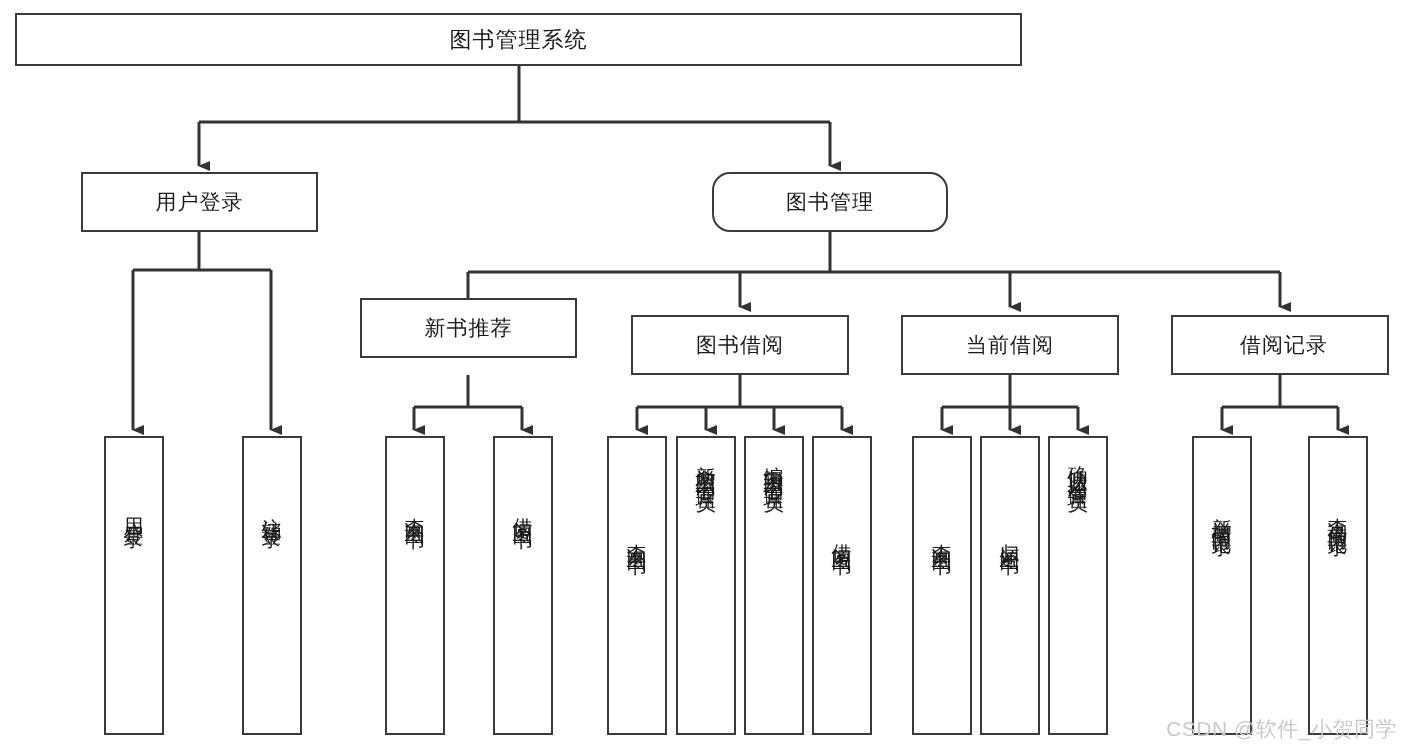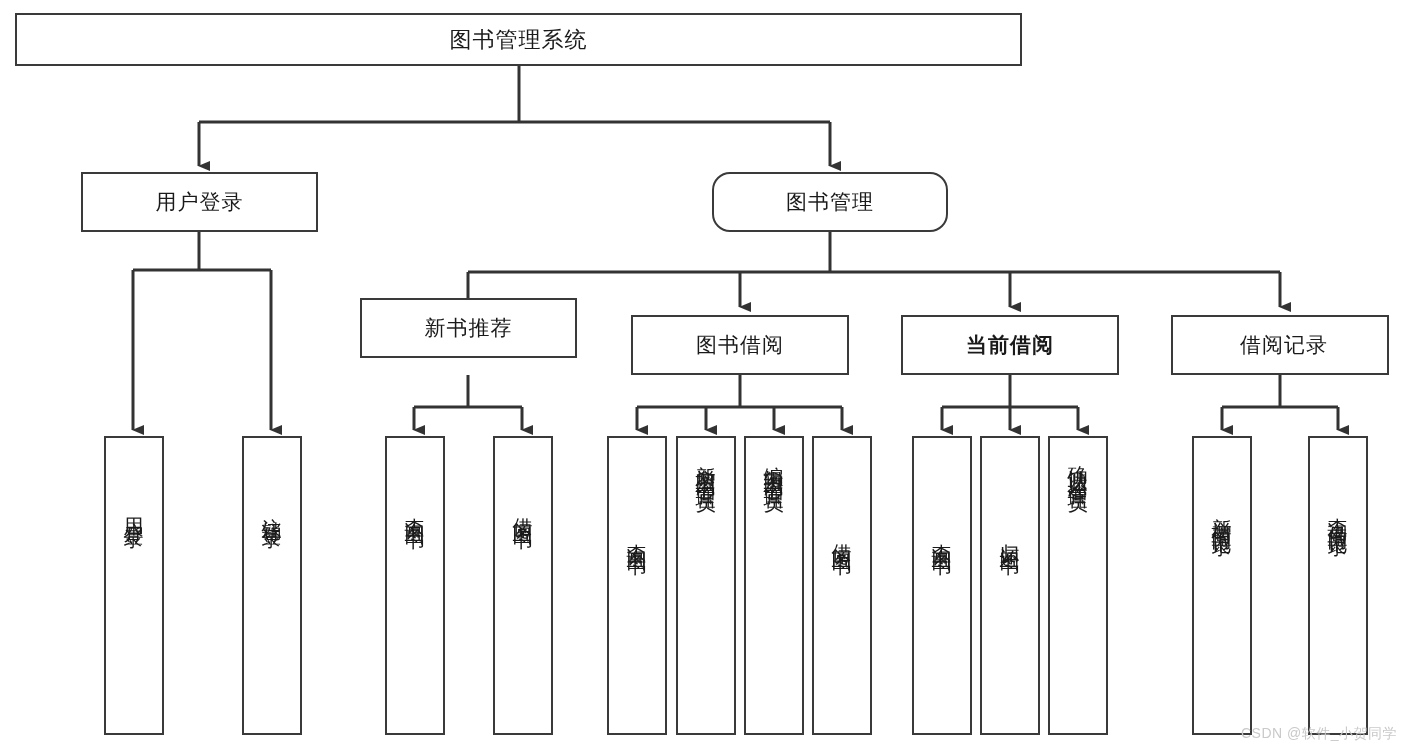--- a/index.html
+++ b/index.html
@@ -70,21 +70,21 @@
   .node.vert.mid2 .lbl {
     margin-top: 86px;
   }
   .node.vert.top .lbl {
     margin-top: 8px;
   }
   .watermark {
     position: absolute;
     right: 8px;
     bottom: 4px;
-    font-size: 14px;
+    font-size: 21px;
     color: #c9c9c9;
     white-space: nowrap;
     letter-spacing: 0.5px;
   }
 </style>
 </head>
 <body>
 
 <div id="canvas">
 
@@ -150,21 +150,21 @@
   <div class="node horiz" style="left:712px; top:172px; width:236px; height:60px;border-radius:18px;">
     <span class="lbl">图书管理</span>
   </div>
 
   <div class="node horiz" style="left:360px; top:298px; width:217px; height:60px;">
     <span class="lbl">新书推荐</span>
   </div>
   <div class="node horiz" style="left:631px; top:315px; width:218px; height:60px;">
     <span class="lbl">图书借阅</span>
   </div>
-  <div class="node horiz" style="left:901px; top:315px; width:218px; height:60px;font-weight:bold;">
+  <div class="node horiz" style="left:901px; top:315px; width:218px; height:60px;">
     <span class="lbl">当前借阅</span>
   </div>
   <div class="node horiz" style="left:1171px; top:315px; width:218px; height:60px;padding-left:8px;">
     <span class="lbl">借阅记录</span>
   </div>
 
   <div class="node vert mid" style="left:104px; top:436px; width:60px; height:299px;">
     <span class="lbl">用户登录</span>
   </div>
   <div class="node vert mid" style="left:242px; top:436px; width:60px; height:299px;">

